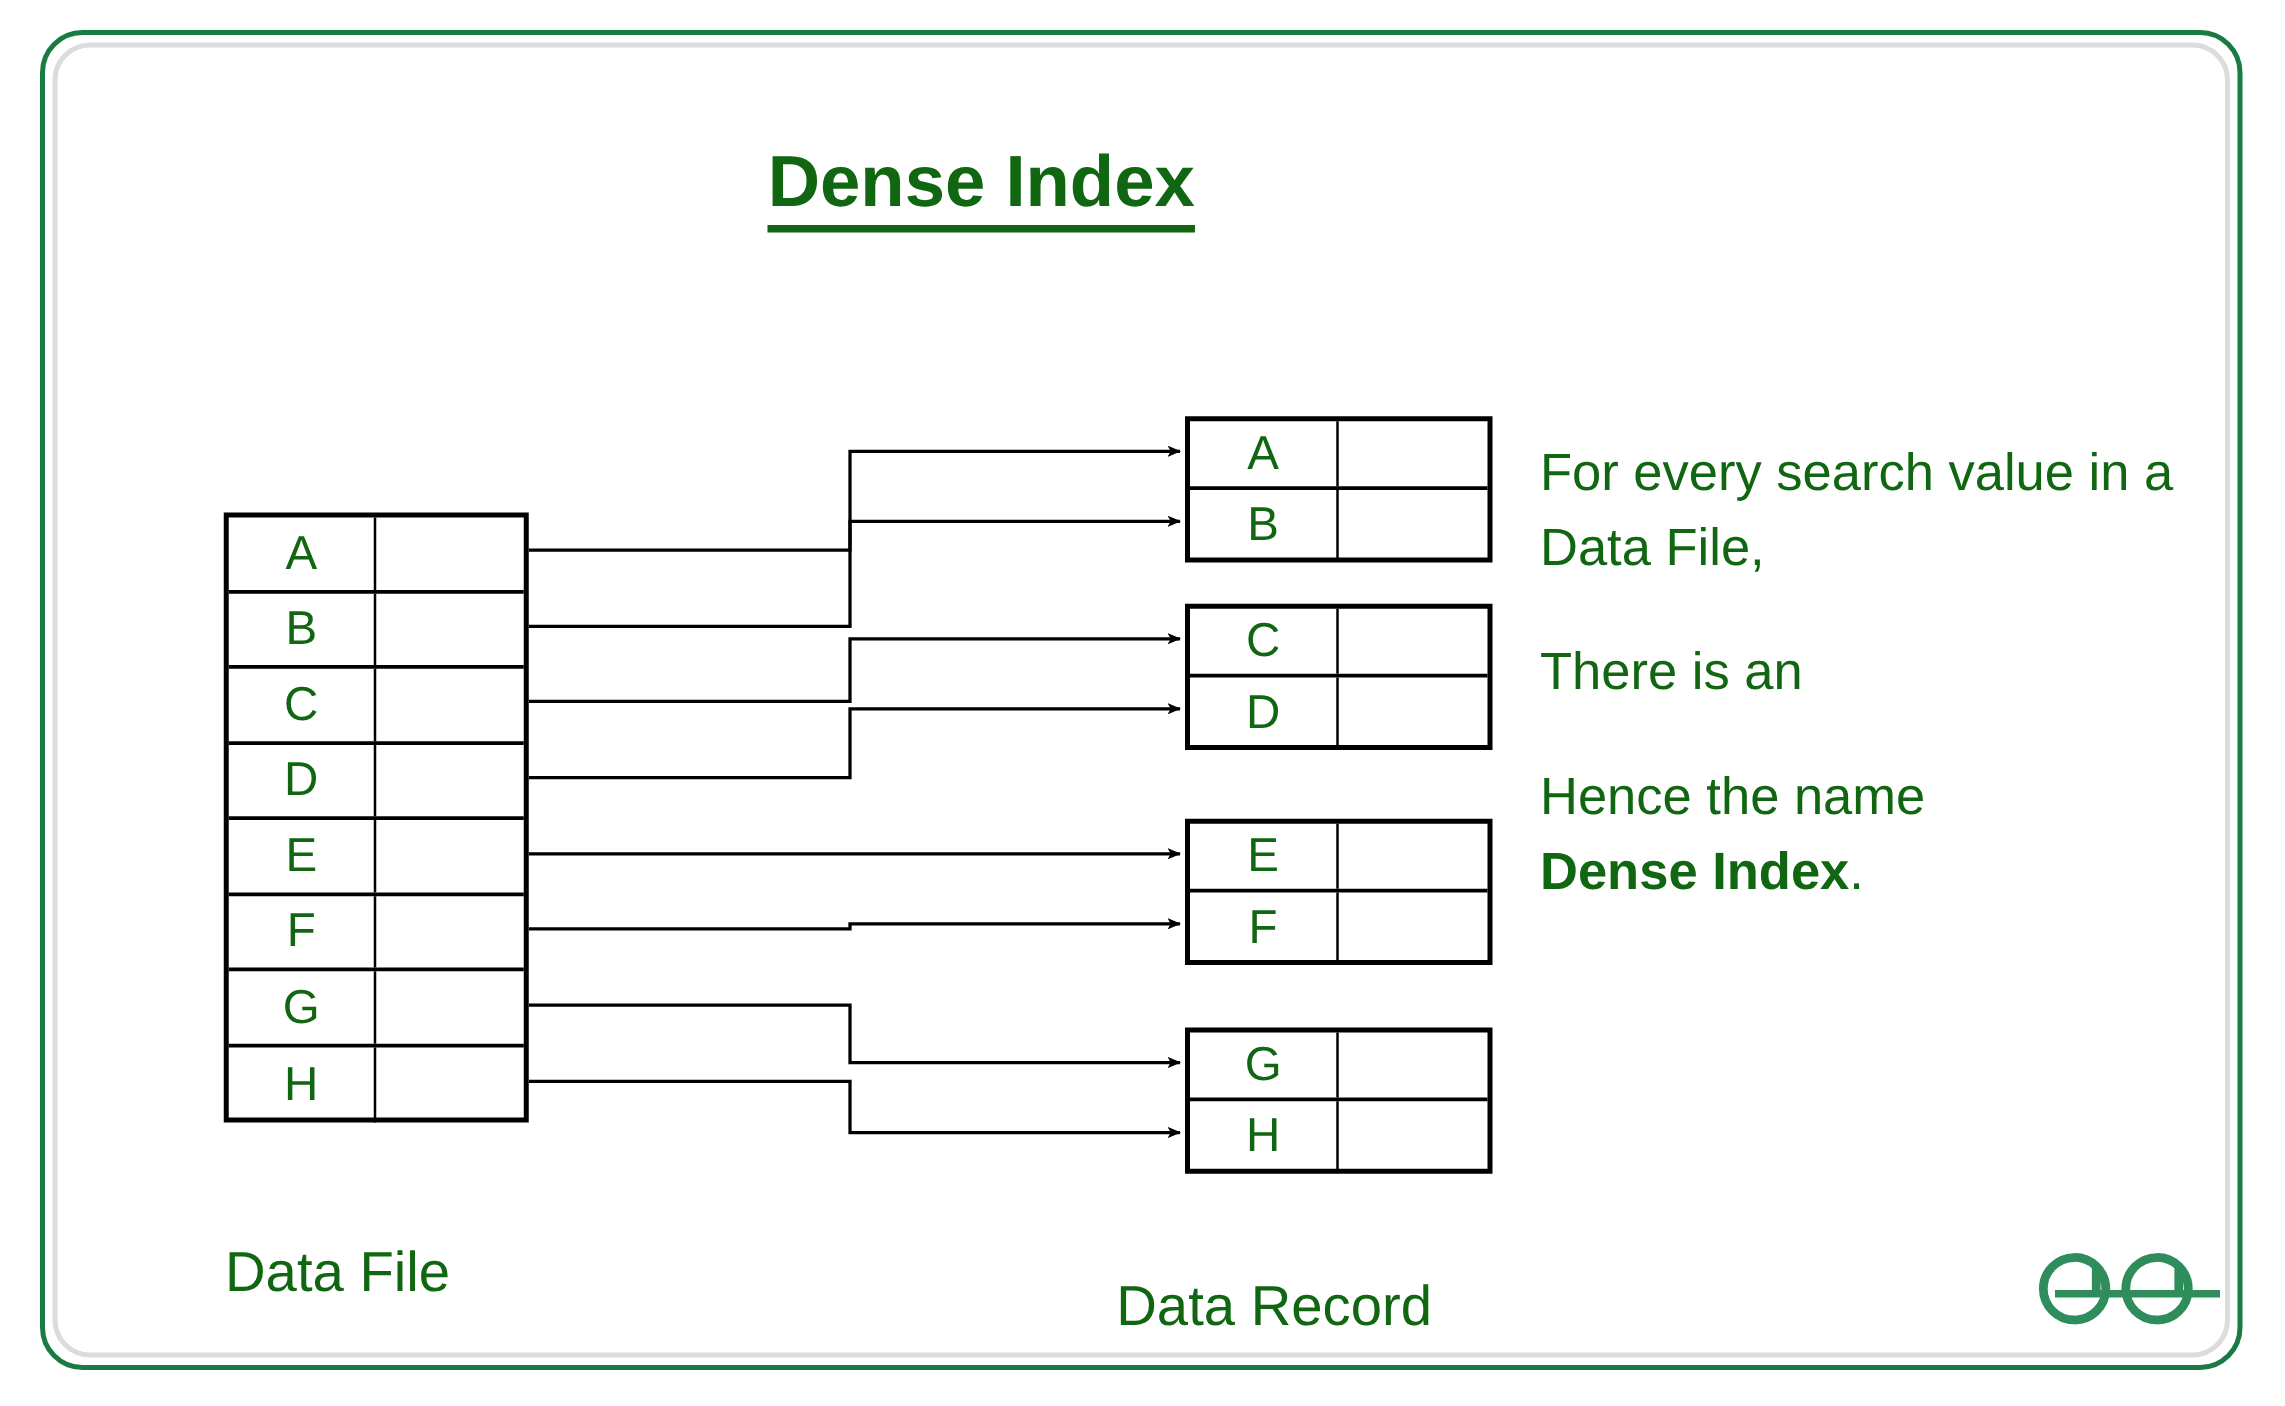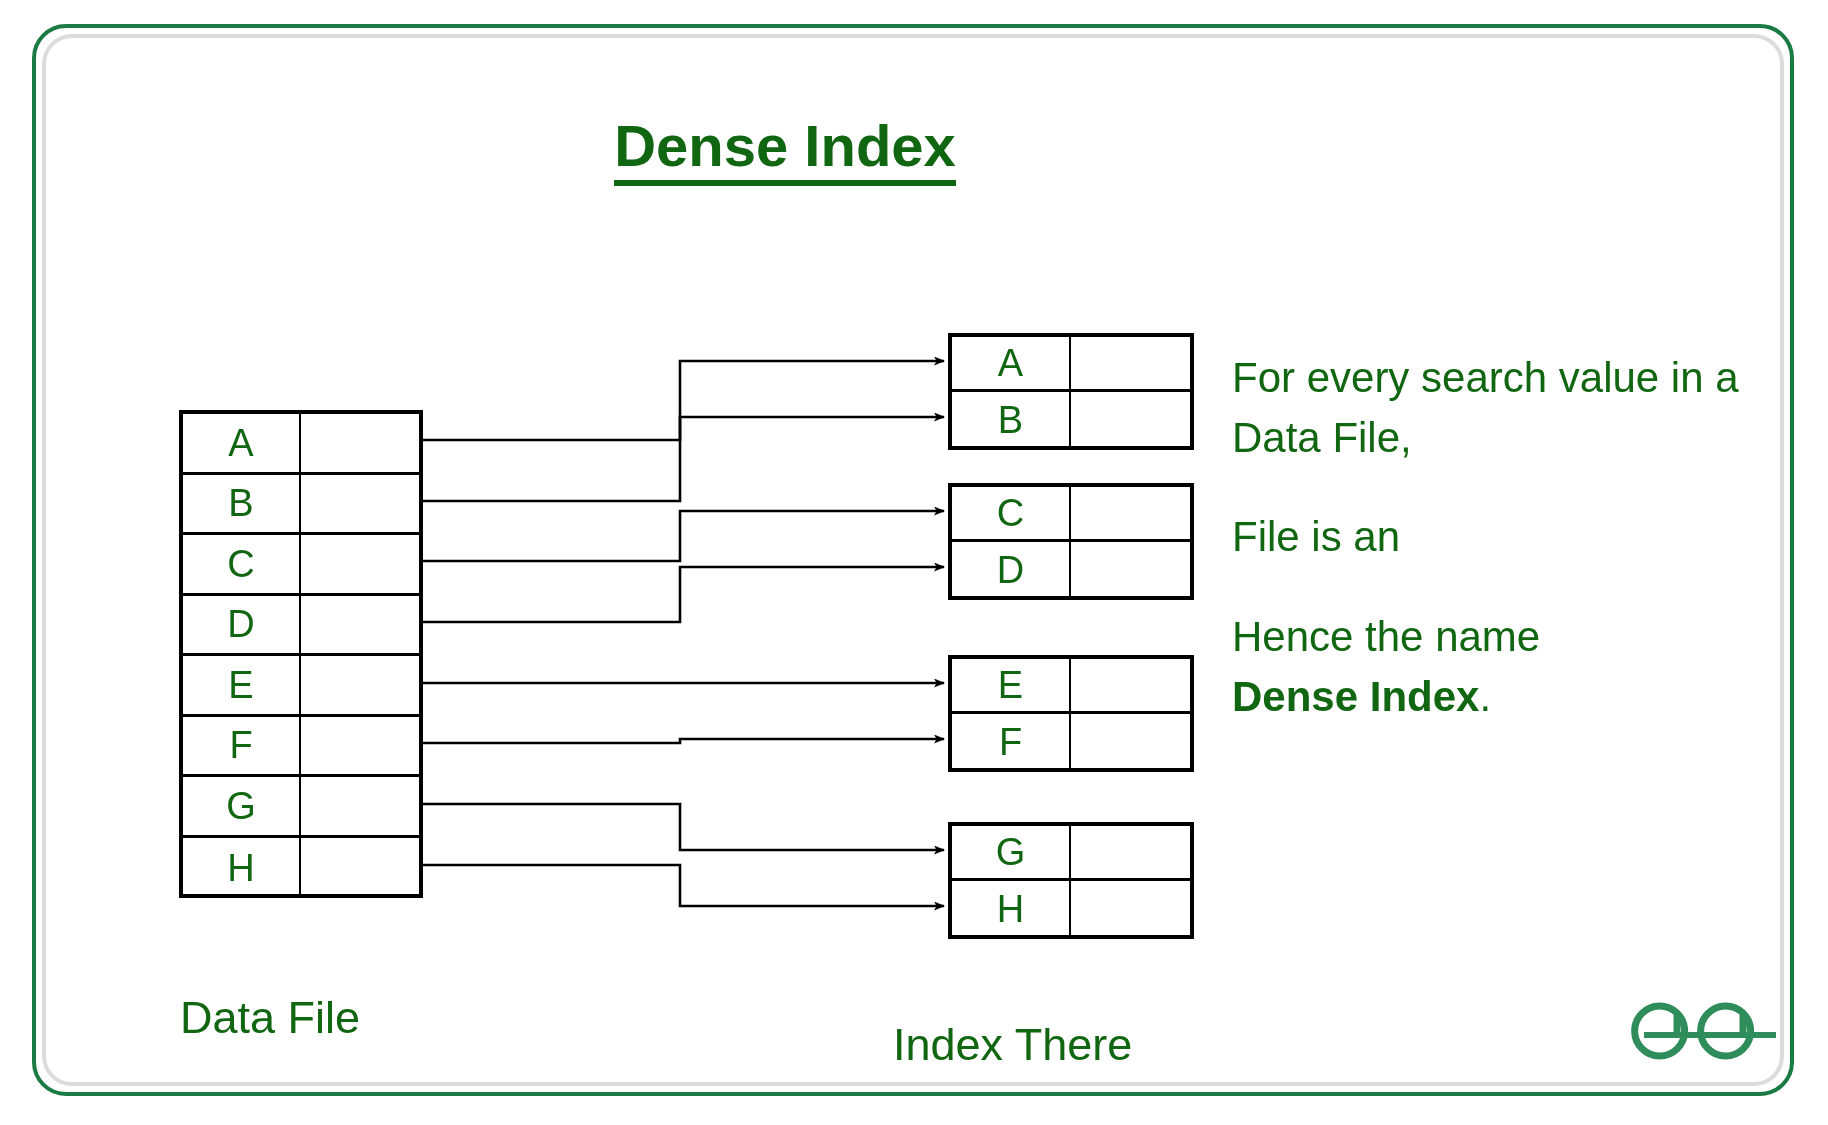--- a/index.html
+++ b/index.html
@@ -273,30 +273,30 @@
     </div>
     <div class="rec-row">
       <div class="rec-key">H</div>
       <div class="rec-ptr"></div>
     </div>
   </div>
 
   <div class="explain">
     <p>For every search value in a Data File,</p>
     <p>
-      <span>File is an</span><br>
+      <span>There is an</span><br>
     </p>
     <p>
       <span>Hence the name</span><br>
       <b>Dense Index</b><span>.</span>
     </p>
   </div>
 
   <div class="caption" id="caption-data-file">Data File</div>
-  <div class="caption" id="caption-index-record">Index There</div>
+  <div class="caption" id="caption-index-record">Data Record</div>
 
   <svg id="gfg-logo" viewBox="0 0 160 76" xmlns="http://www.w3.org/2000/svg">
     <g fill="none" stroke="#2f8d5b" stroke-width="7">
 
       <path d="M47,18 a25,25 0 1,0 0,36 a25,25 0 0,0 0,-36 M47,18 L47,40"></path>
 
       <path d="M113,18 a25,25 0 1,0 0,36 a25,25 0 0,0 0,-36 M113,18 L113,40"></path>
 
       <path d="M14,40 L146,40" stroke-width="6"></path>
     </g>

